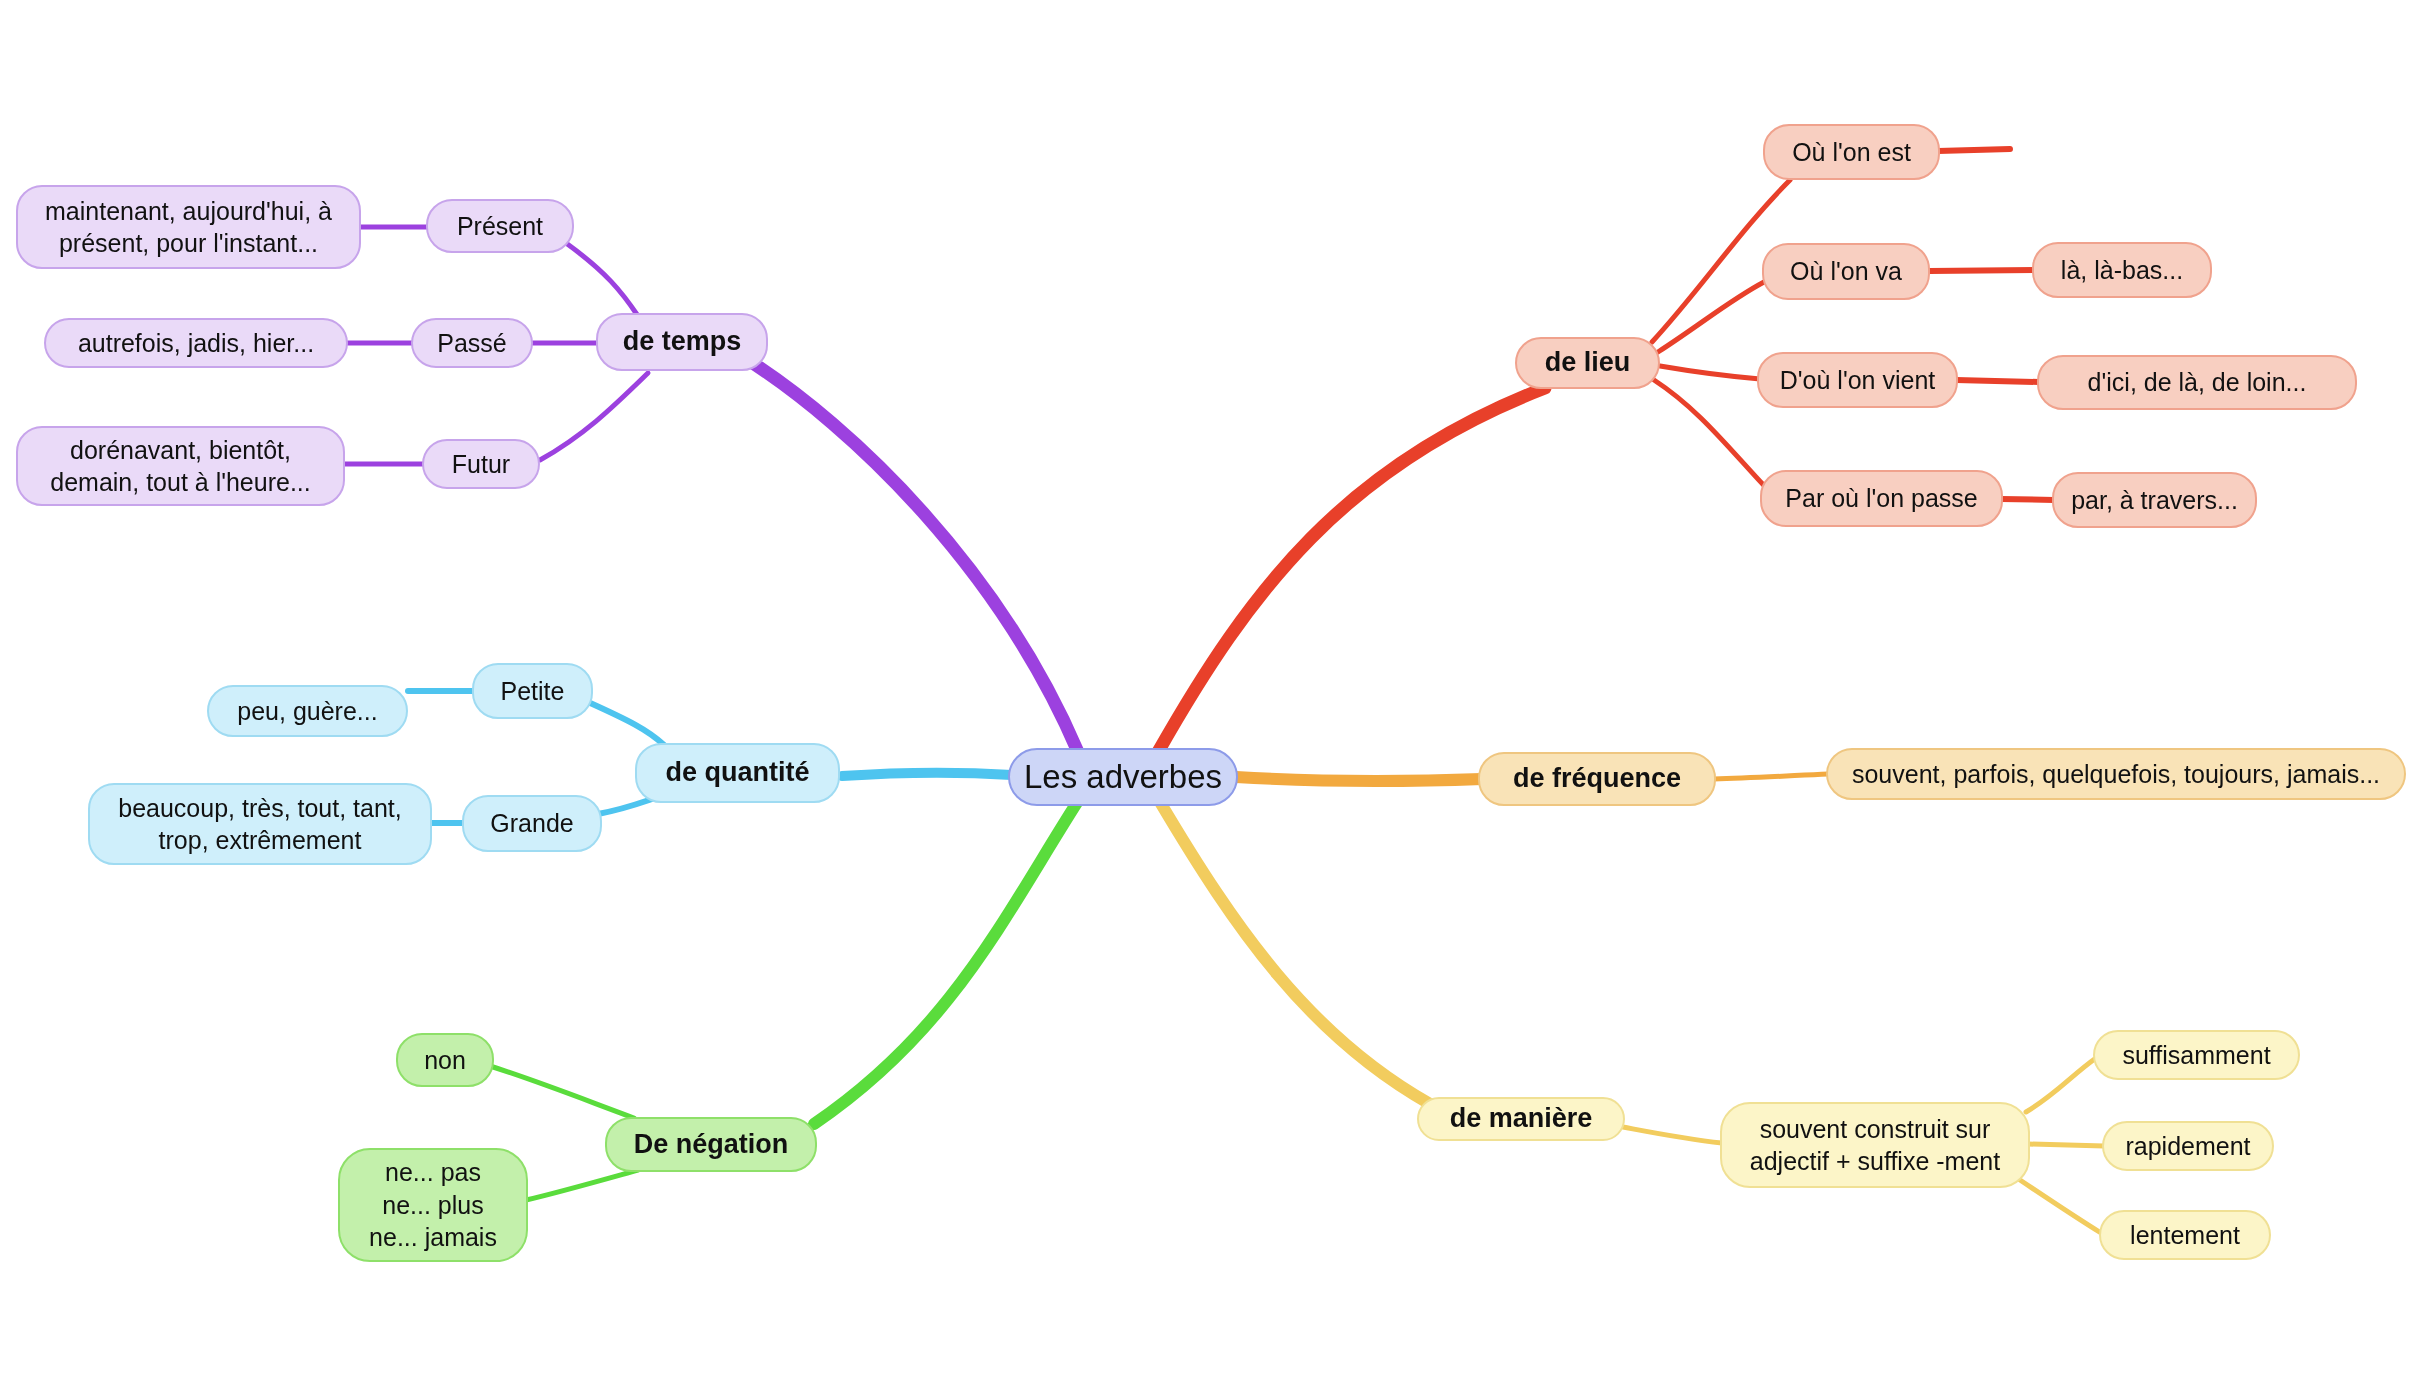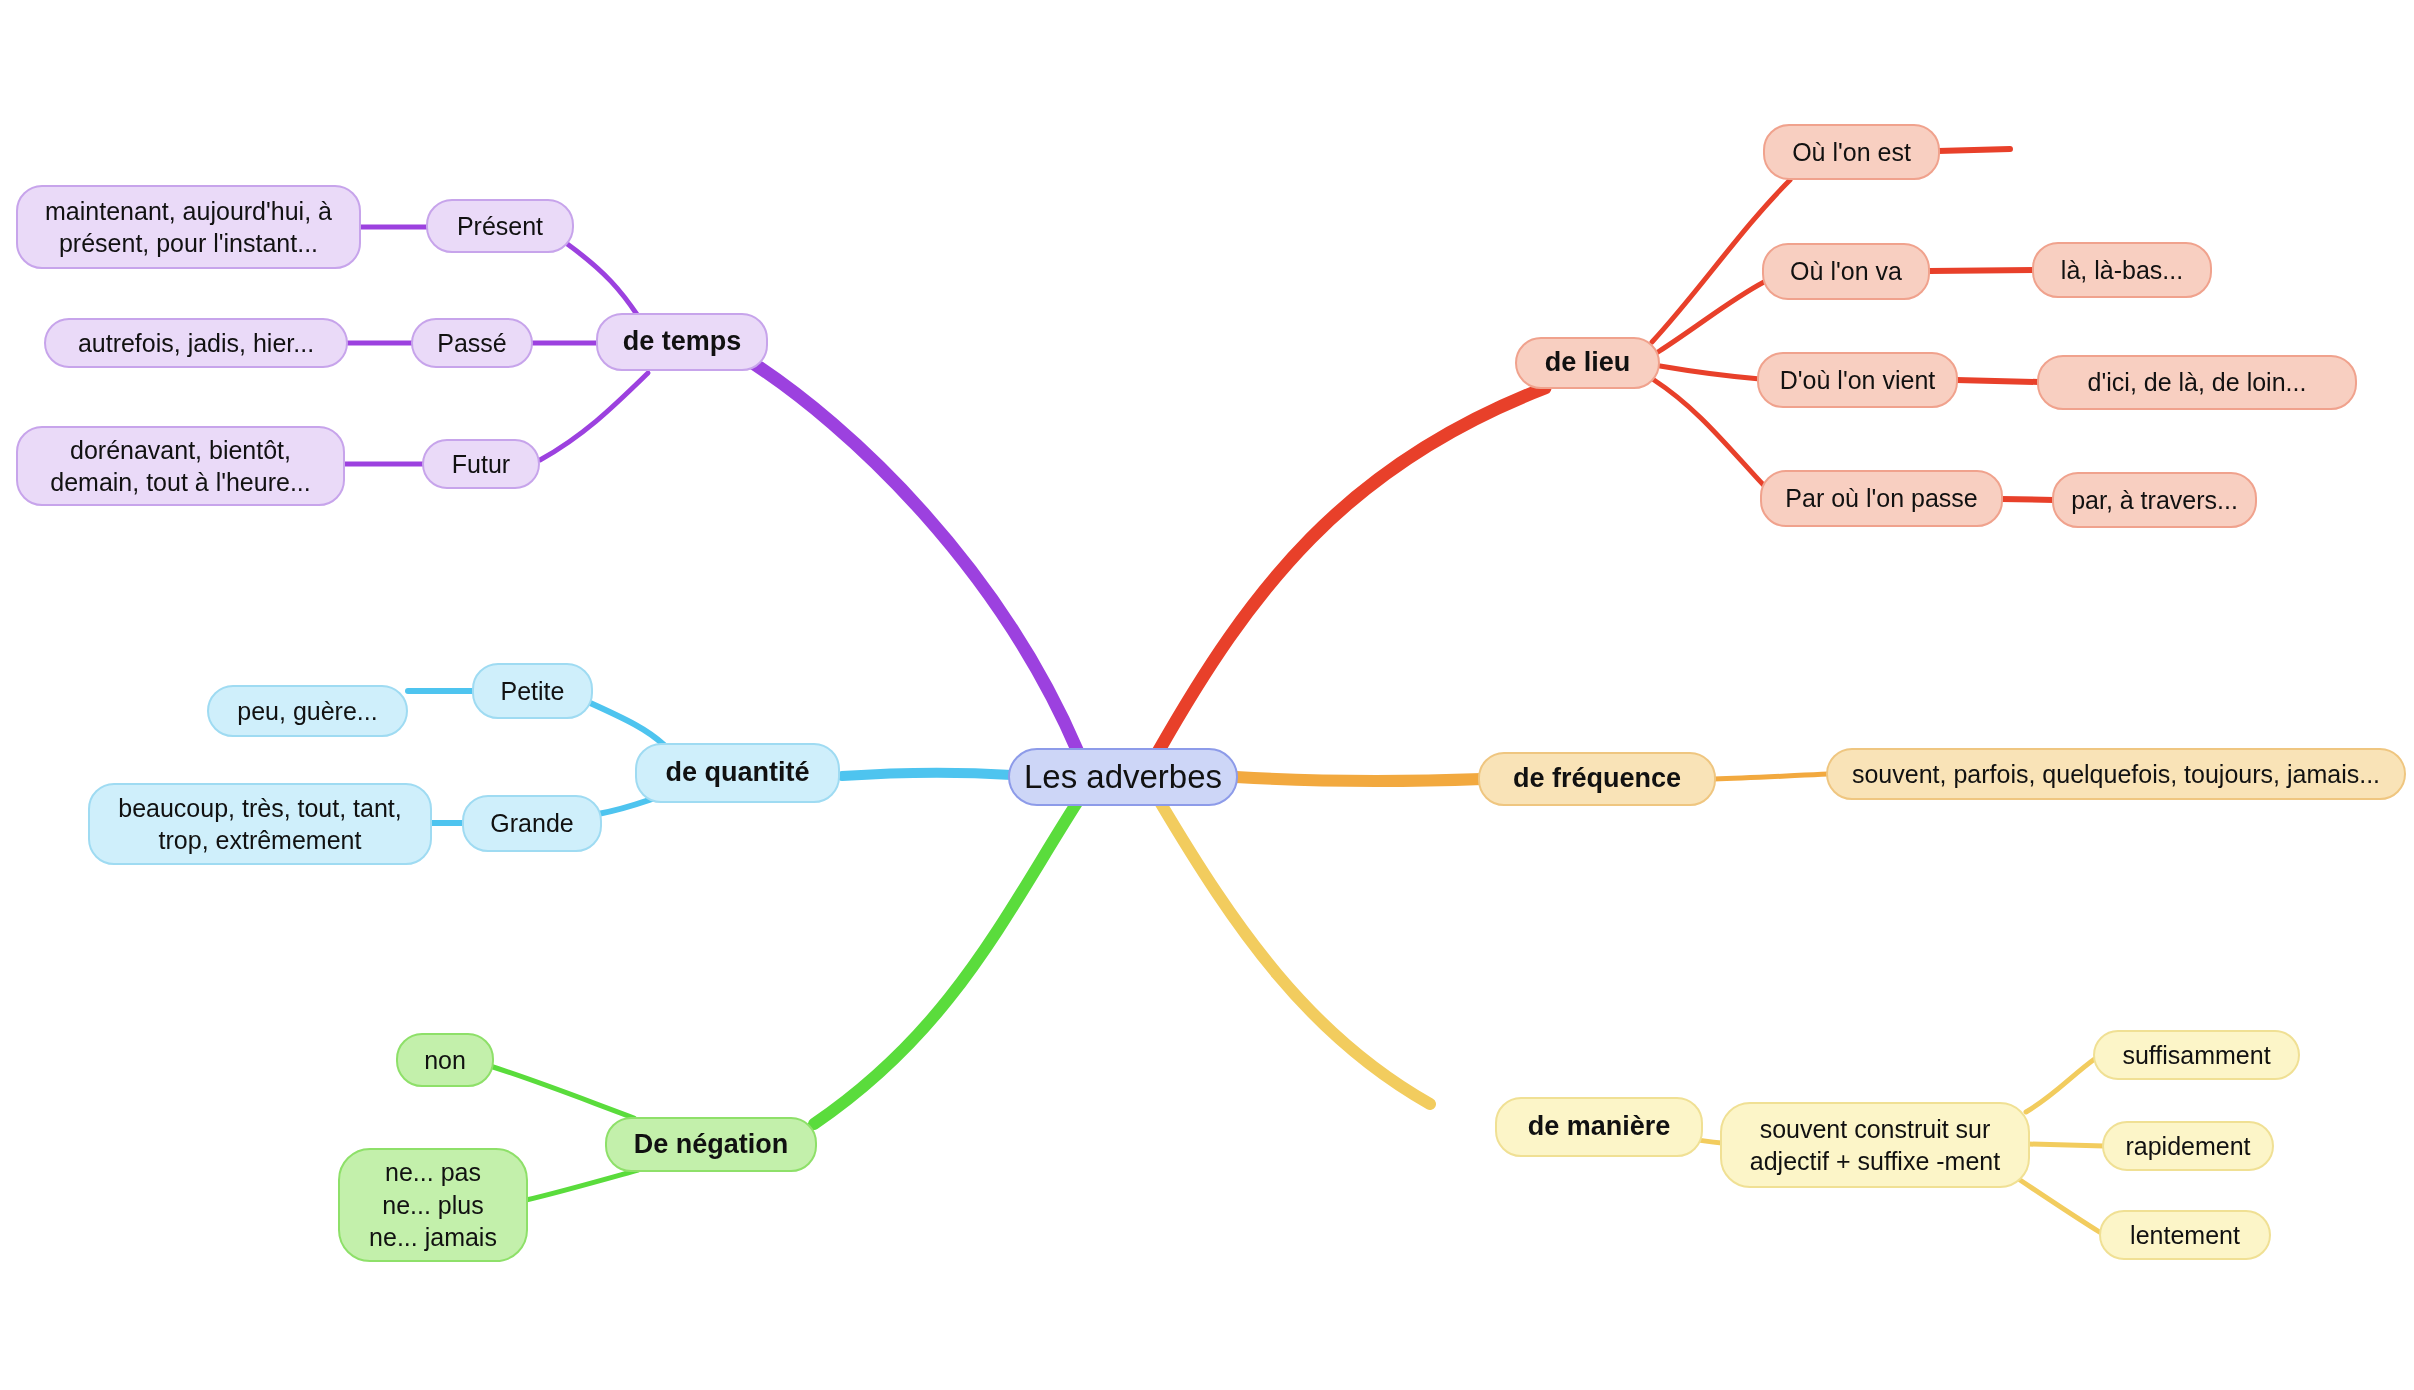--- a/index.html
+++ b/index.html
@@ -138,20 +138,20 @@
 
   <div class="node branch-node n-frequence" style="left:1478px; top:752px; width:238px; height:54px;">de fréquence</div>
   <div class="node n-frequence" style="left:1826px; top:748px; width:580px; height:52px;text-align:center;">souvent, parfois, quelquefois, toujours, jamais...</div>
 
   <div class="node branch-node n-negation" style="left:605px; top:1117px; width:212px; height:55px;">De négation</div>
   <div class="node n-negation" style="left:396px; top:1033px; width:98px; height:54px;">non</div>
   <div class="node n-negation" style="left:338px; top:1148px; width:190px; height:114px; border-radius:32px;">ne... pas
 ne... plus
 ne... jamais</div>
 
-  <div class="node branch-node n-maniere" style="left:1495px; top:1097px; width:208px; height:60px;">de manière</div>
+  <div class="node branch-node n-maniere" style="left:1417px; top:1097px; width:208px; height:44px;">de manière</div>
   <div class="node n-maniere" style="left:1720px; top:1102px; width:310px; height:86px; border-radius:30px;">souvent construit sur
 adjectif + suffixe -ment</div>
   <div class="node n-maniere" style="left:2093px; top:1030px; width:207px; height:50px;">suffisamment</div>
   <div class="node n-maniere" style="left:2102px; top:1121px; width:172px; height:50px;">rapidement</div>
   <div class="node n-maniere" style="left:2099px; top:1210px; width:172px; height:50px;">lentement</div>
 
 </div>
 
 </body></html>

